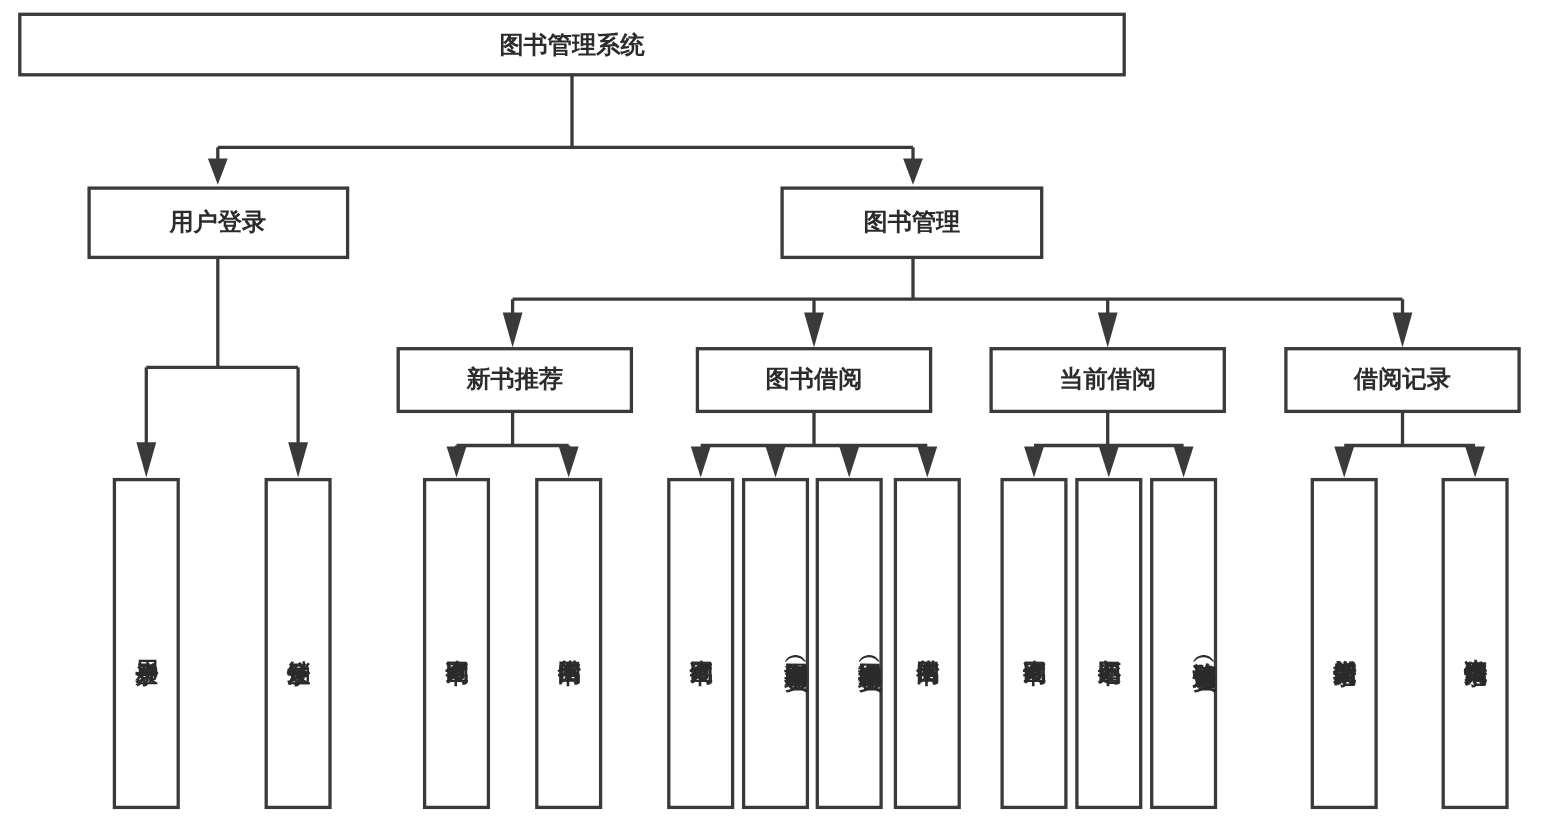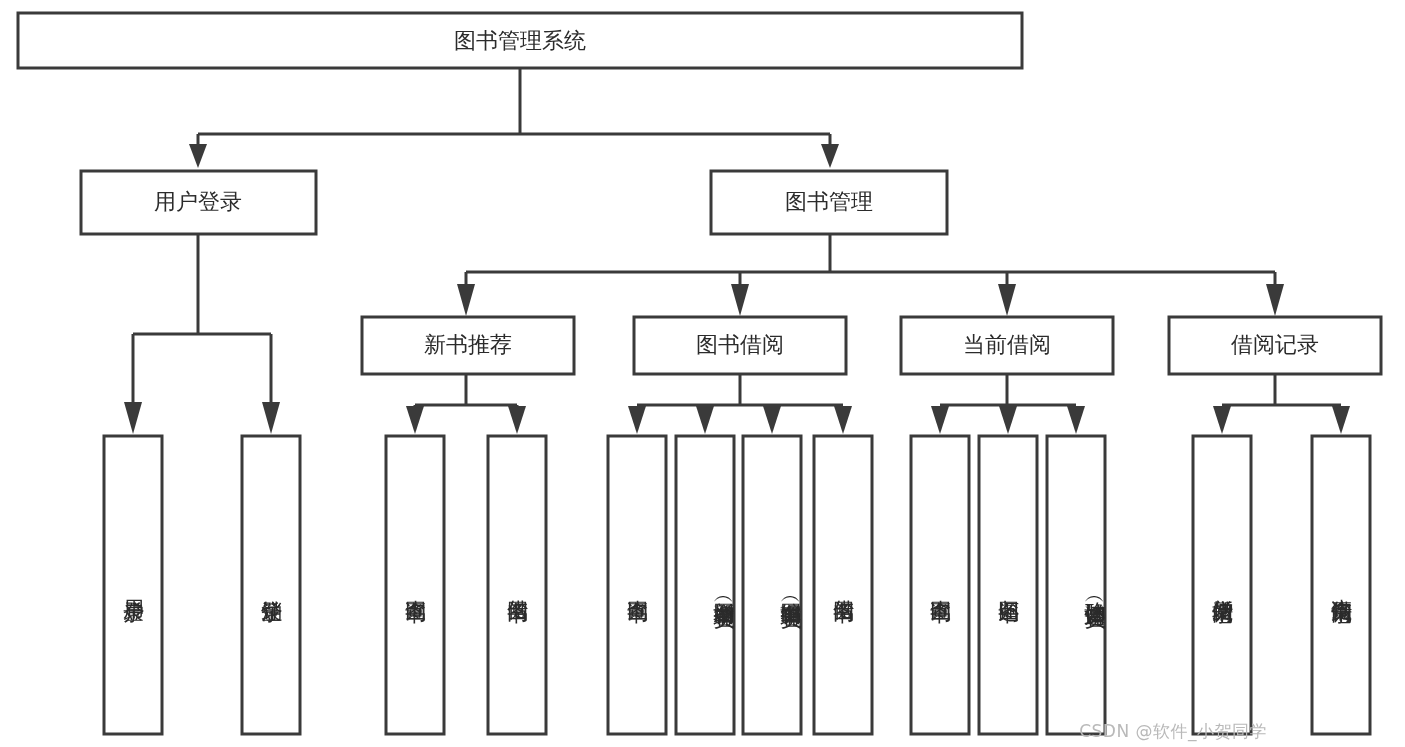--- a/index.html
+++ b/index.html
@@ -12,20 +12,21 @@
     height: 747px;
     font-family: "DejaVu Sans", "Liberation Sans", sans-serif;
     overflow: hidden;
     position: relative;
   }
   #diagram-root {
     position: relative;
     width: 1275px;
     height: 747px;
     background: #ffffff;
+    font-weight: bold;
   }
   svg#chart-svg {
     position: absolute;
     left: 0;
     top: 0;
     width: 1405px;
     height: 747px;
     display: block;
   }
   .node-box {
@@ -185,14 +186,13 @@
   <div class="leaf-label" style="left:743px; top:444px; width:58px; height:290px; display:flex; align-items:flex-start; justify-content:center;">编辑图书（管理员）</div>
   <div class="leaf-label" style="left:814px; top:436px; width:58px; height:298px; display:flex; align-items:center; justify-content:center;">借阅图书</div>
 
   <div class="leaf-label" style="left:911px; top:436px; width:58px; height:298px; display:flex; align-items:center; justify-content:center;">查询图书</div>
   <div class="leaf-label" style="left:979px; top:436px; width:58px; height:298px; display:flex; align-items:center; justify-content:center;">归还图书</div>
   <div class="leaf-label" style="left:1047px; top:444px; width:58px; height:290px; display:flex; align-items:flex-start; justify-content:center;">确认归还（管理员）</div>
 
   <div class="leaf-label" style="left:1193px; top:436px; width:58px; height:298px; display:flex; align-items:center; justify-content:center;">新增借阅记录</div>
   <div class="leaf-label" style="left:1312px; top:436px; width:58px; height:298px; display:flex; align-items:center; justify-content:center;">查询借阅记录</div>
 
-  <div class="watermark">CSDN @软件_小贺同学</div>
 </div>
 
 </body></html>

